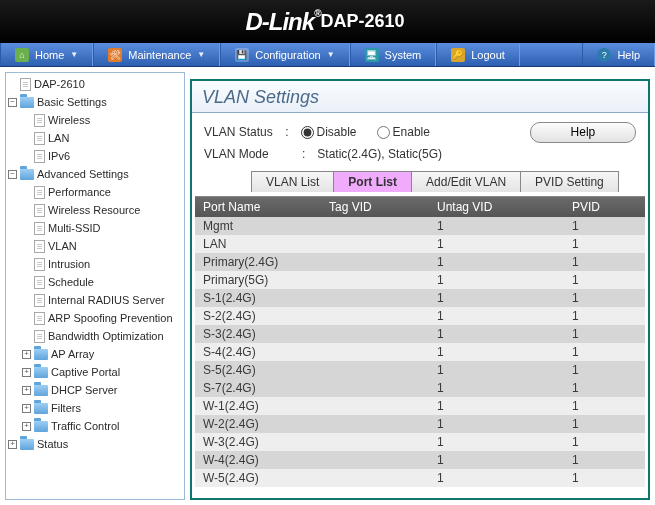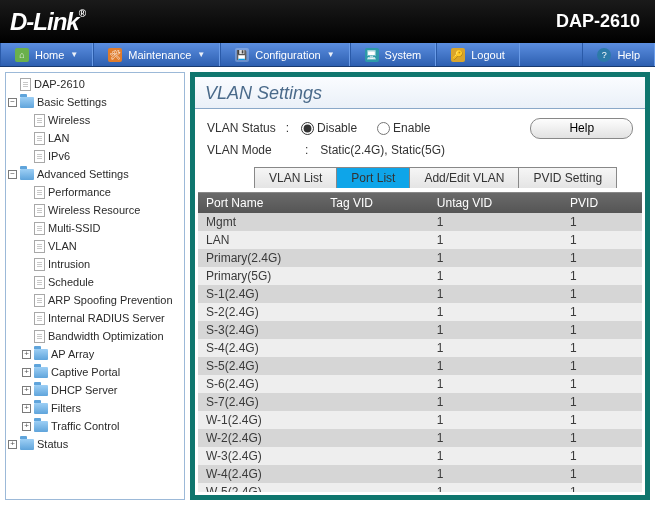--- a/index.html
+++ b/index.html
@@ -4,21 +4,21 @@
 <style>
   * { box-sizing: border-box; margin: 0; padding: 0; font-family: Arial, sans-serif; }
   body { width: 655px; height: 505px; overflow: hidden; background: #fff; }
 
   
   .header {
     height: 43px;
     background: linear-gradient(#1a1a1a, #000);
     display: flex;
     align-items: center;
-    justify-content: space-between;
+    justify-content: center;
     padding: 0 15px 0 10px;
   }
   .logo { color: #fff; font-size: 24px; font-weight: bold; font-style: italic; letter-spacing: -1px; }
   .logo sup { font-size: 10px; font-style: normal; vertical-align: top; }
   .model { color: #fff; font-size: 18px; font-weight: bold; }
 
   
   .topnav {
     height: 24px;
     background: linear-gradient(#5b8ee0, #2d5fb0);
@@ -97,22 +97,22 @@
   }
   .tree .file::after {
     content:""; position:absolute; left:2px; right:2px; top:3px; height:1px; background:#c8c8c8;
     box-shadow: 0 2px 0 #c8c8c8, 0 4px 0 #c8c8c8;
   }
   .tree .label { cursor: pointer; }
 
   
   .main {
     flex: 1;
-    margin: 5px 5px 5px 5px;
-    border: 5px solid #0f766e;
+    margin: 12px 5px 5px 5px;
+    border: 2px solid #0f766e;
     background: #fff;
     overflow: hidden;
     display: flex;
     flex-direction: column;
   }
   .page-title {
     font-size: 18px;
     color: #4a6a8a;
     font-style: italic;
     padding: 6px 10px 4px;
@@ -140,22 +140,22 @@
   .tab {
     border: 1px solid #888;
     border-bottom: none;
     padding: 3px 14px;
     font-size: 12px;
     background: linear-gradient(#f6f6f6,#e4e4e4);
     cursor: pointer;
     margin-right: -1px;
   }
   .tab.active {
-    background: #0ea5e9;
-    font-weight: normal;
+    background: #f0abfc;
+    font-weight: bold;
     position: relative;
     z-index: 2;
   }
 
   .table-wrap { flex:1; overflow:auto; border-top:1px solid #888; margin:0 3px 3px; }
   table { width:100%; border-collapse: collapse; font-size: 12px; padding-left: 32px; }
   thead th {
     background: linear-gradient(#6a6a6a,#555);
     color:#fff;
     text-align:left;
@@ -265,26 +265,26 @@
           <span class="label">Intrusion</span>
         </li>
       <li class="indent1">
           <span class="toggle-spacer"></span>
           <span class="file"></span>
           <span class="label">Schedule</span>
         </li>
       <li class="indent1">
           <span class="toggle-spacer"></span>
           <span class="file"></span>
+          <span class="label">Internal RADIUS Server</span>
+        </li>
+      <li class="indent1">
+          <span class="toggle-spacer"></span>
+          <span class="file"></span>
           <span class="label">ARP Spoofing Prevention</span>
-        </li>
-      <li class="indent1">
-          <span class="toggle-spacer"></span>
-          <span class="file"></span>
-          <span class="label">Internal RADIUS Server</span>
         </li>
       <li class="indent1">
           <span class="toggle-spacer"></span>
           <span class="file"></span>
           <span class="label">Bandwidth Optimization</span>
         </li>
 
       <li class="indent1">
           <span class="toggle">+</span>
           <span class="folder"></span>
@@ -408,26 +408,20 @@
               <td class="col-tag"></td>
               <td class="col-untag">1</td>
               <td class="col-pvid">1</td>
             </tr>
             <tr class="dark">
               <td>S-5(2.4G)</td>
               <td class="col-tag"></td>
               <td class="col-untag">1</td>
               <td class="col-pvid">1</td>
             </tr>
-            <tr class="light">
-              <td>S-6(2.4G)</td>
-              <td class="col-tag"></td>
-              <td class="col-untag">1</td>
-              <td class="col-pvid">1</td>
-            </tr>
             <tr class="dark">
               <td>S-7(2.4G)</td>
               <td class="col-tag"></td>
               <td class="col-untag">1</td>
               <td class="col-pvid">1</td>
             </tr>
             <tr class="light">
               <td>W-1(2.4G)</td>
               <td class="col-tag"></td>
               <td class="col-untag">1</td>

